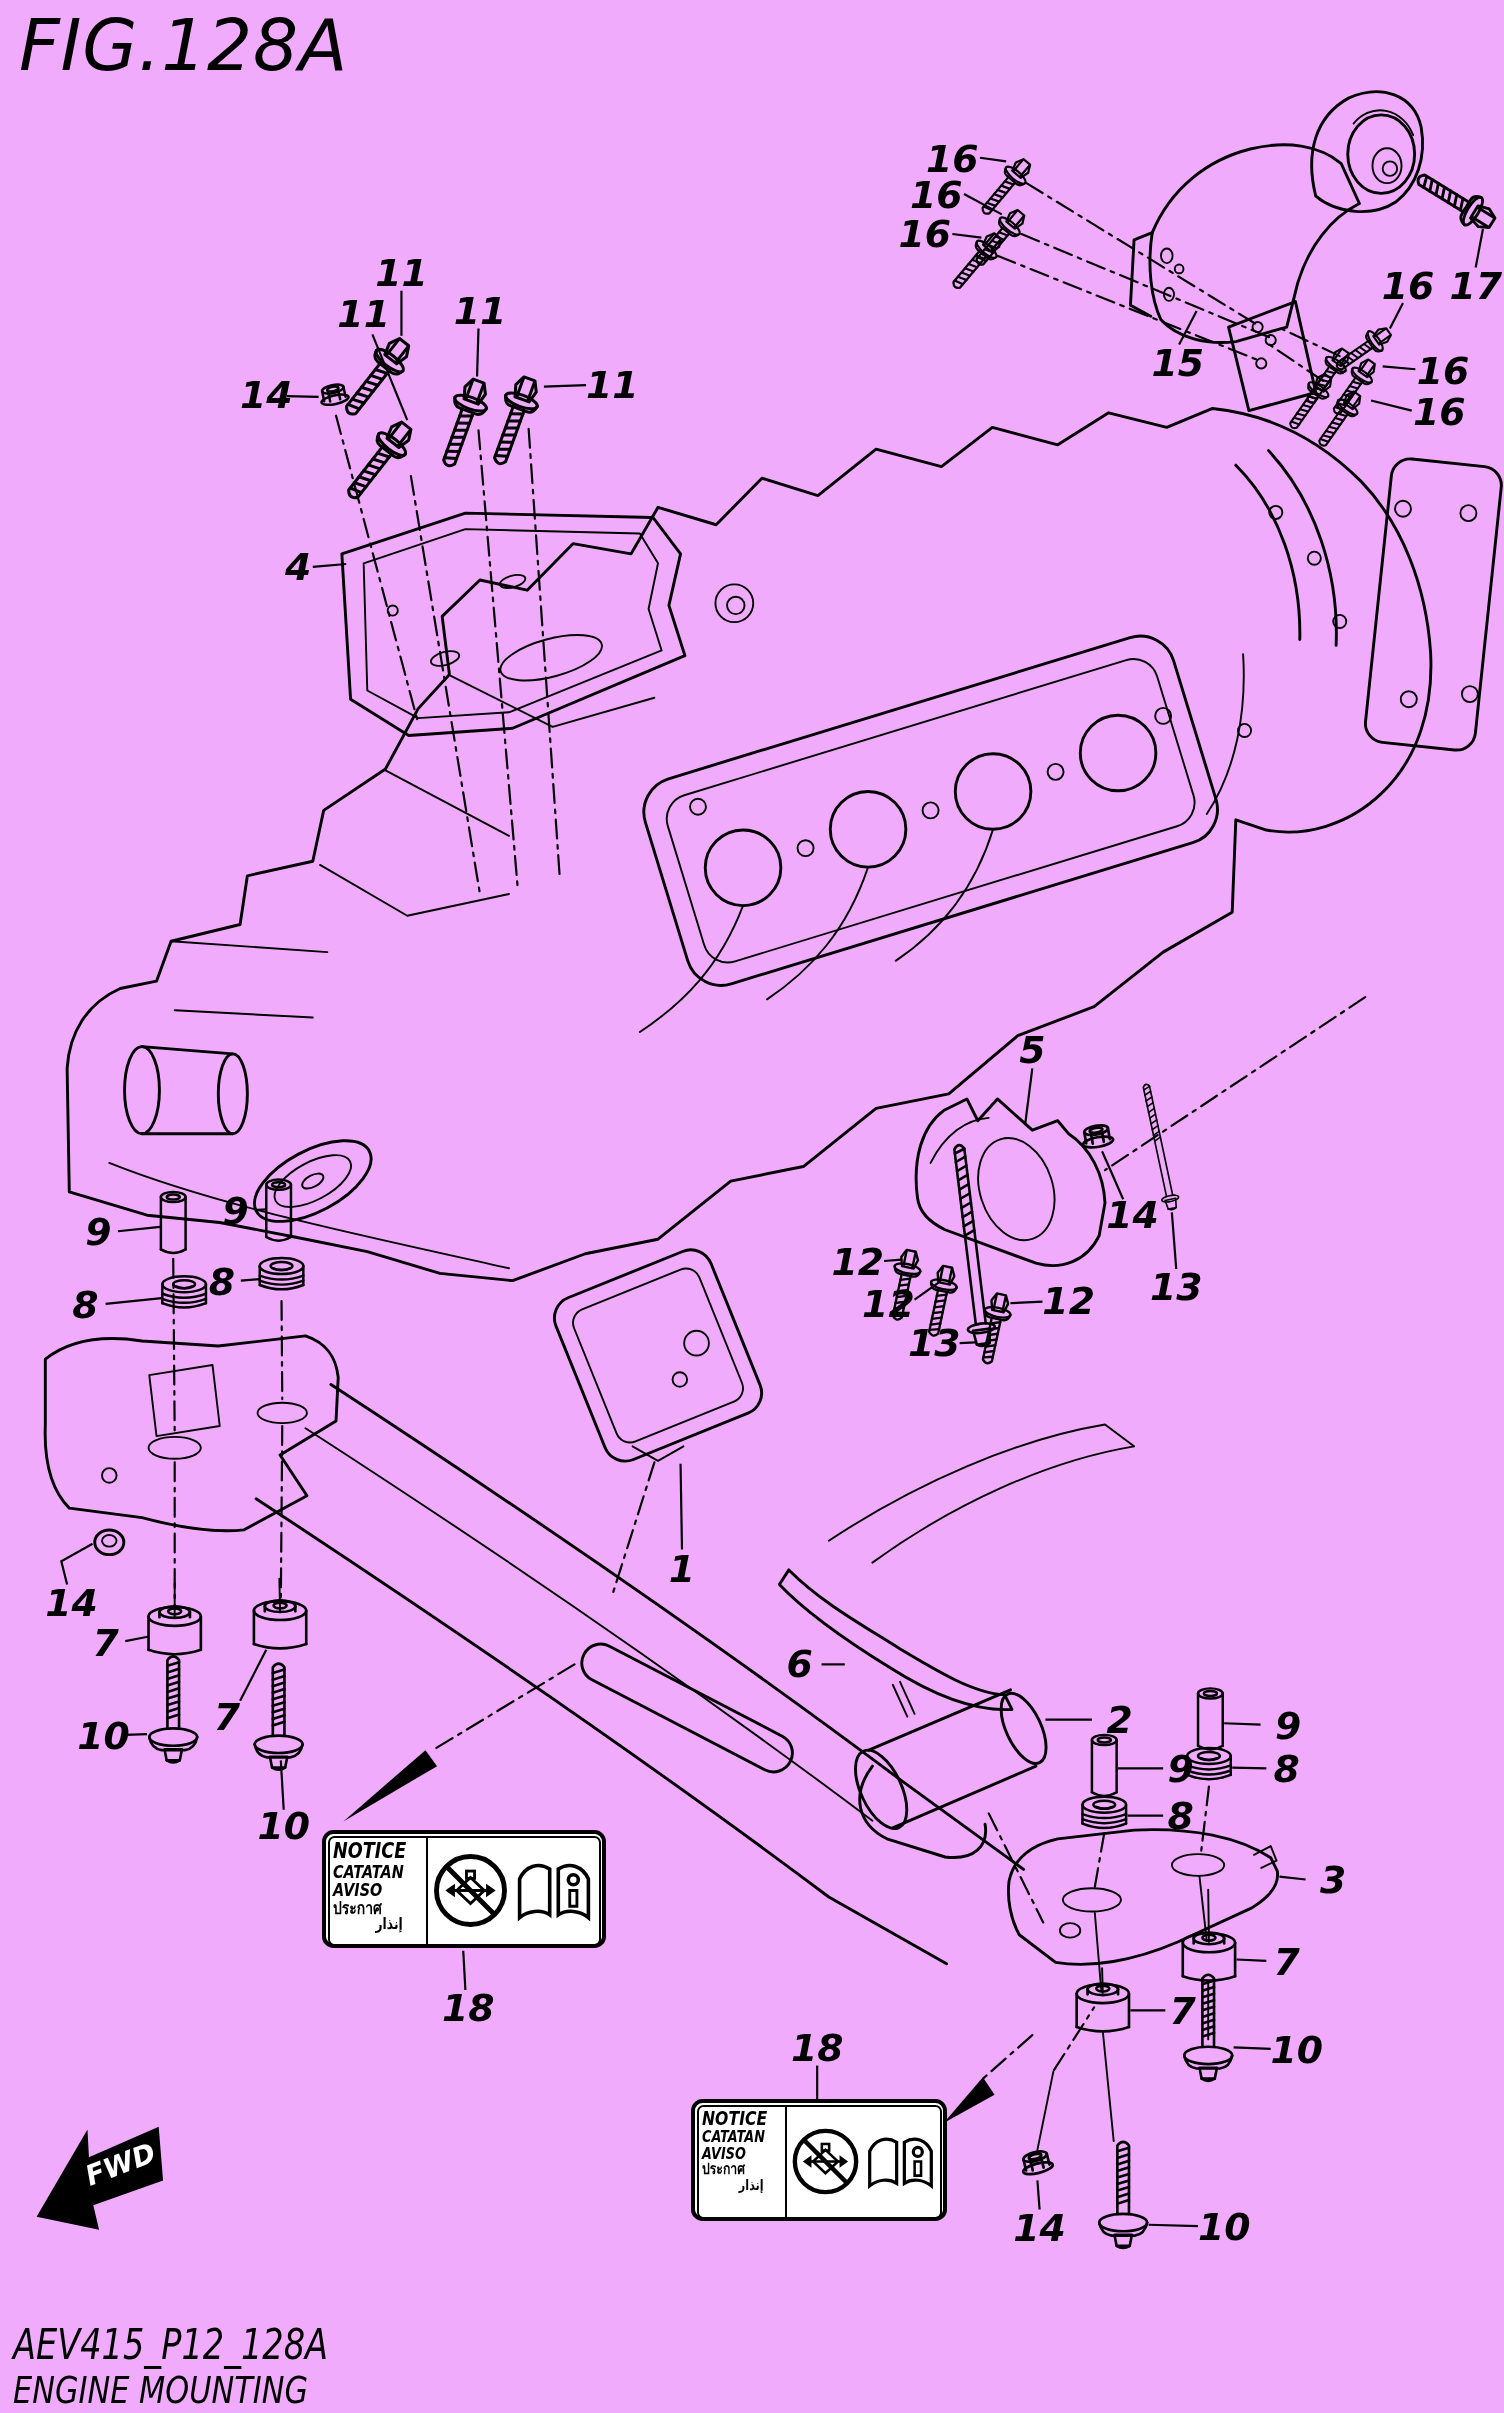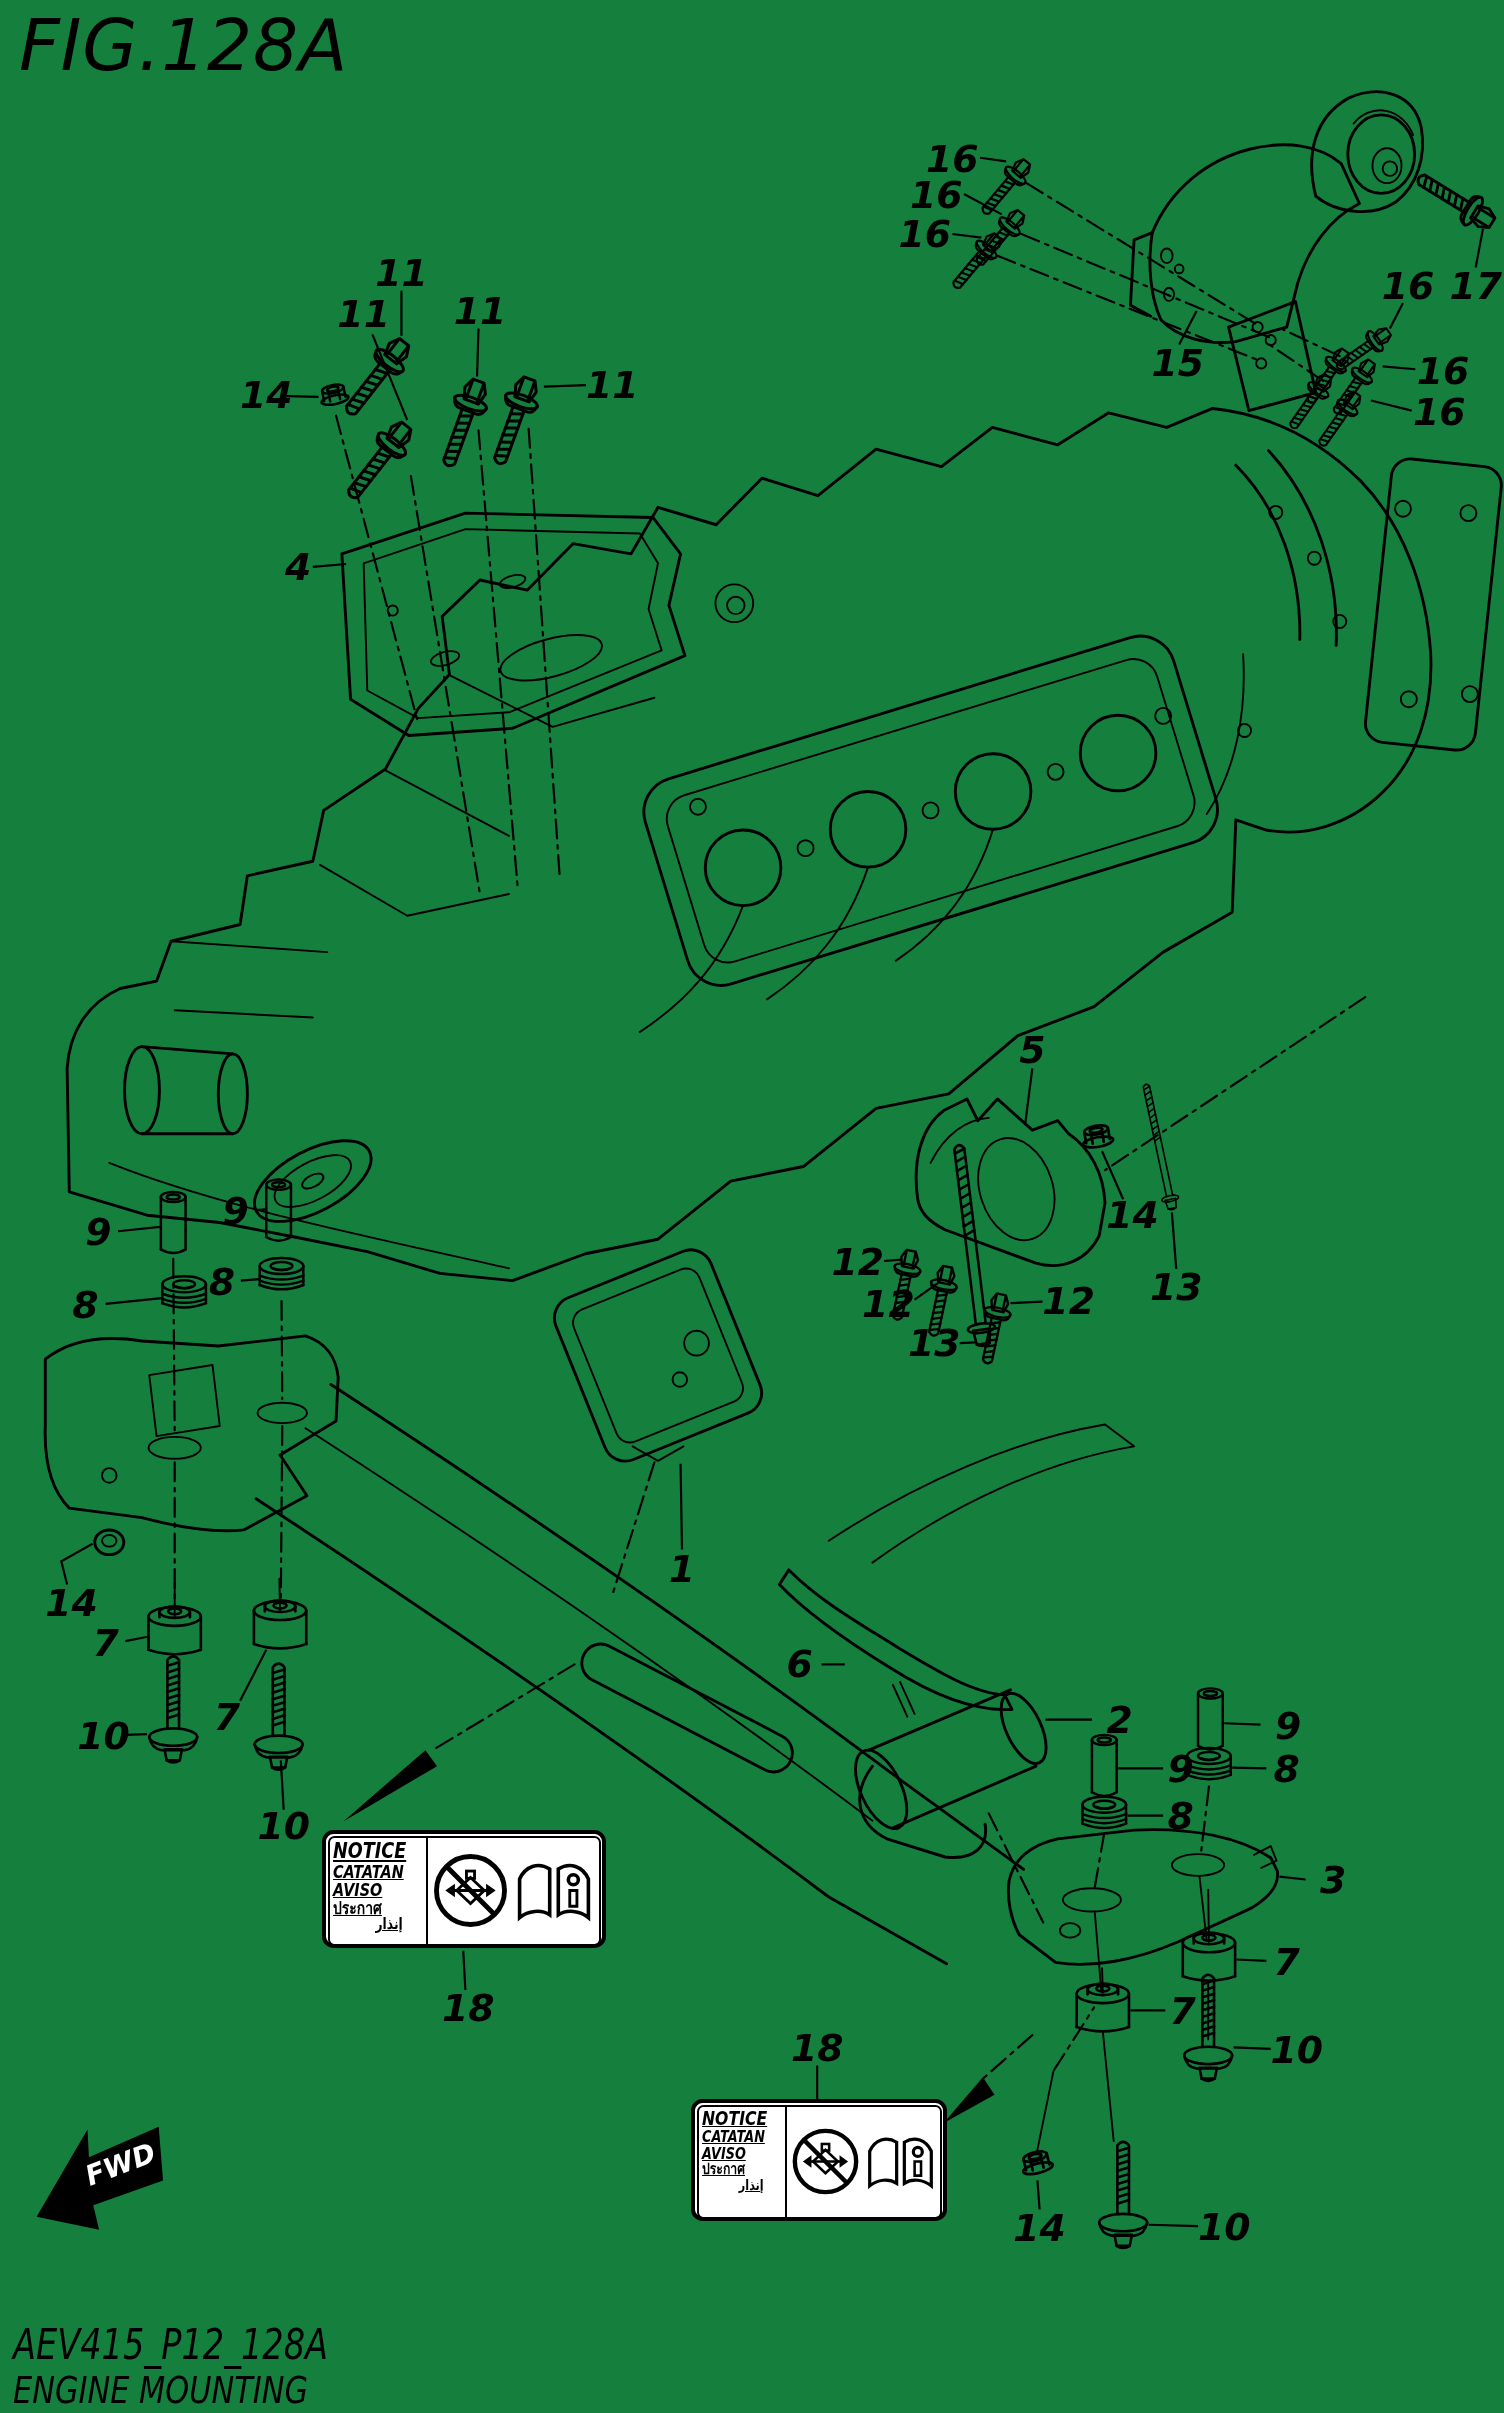--- a/index.html
+++ b/index.html
@@ -1,17 +1,17 @@
 <!DOCTYPE html>
 <html style="font-size:11.6px"><head>
 <meta charset="utf-8">
 <style>
   html,body{margin:0;padding:0;background:#fff;}
   .page{
-    position:relative;width:1505px;height:2413px;background:#15803d;
+    position:relative;width:1505px;height:2413px;background:#f0abfc;
     font-family:"DejaVu Sans",sans-serif;color:#000;overflow:hidden;
   }
   .fig-title{
     position:absolute;left:19px;top:4.4px;font-size:71px;font-style:italic;
     font-weight:400;letter-spacing:0.7px;white-space:nowrap;
   }
   .footer{position:absolute;left:13px;white-space:nowrap;font-style:italic;
     transform:scaleX(0.8);transform-origin:left center;}
   .footer-code{top:2320px;font-size:42px;}
   .footer-name{top:2368px;font-size:38px;}
@@ -19,21 +19,21 @@
   svg .art{stroke:#000;fill:none;stroke-width:4;stroke-linecap:round;stroke-linejoin:round;}
   svg .thin{stroke-width:2.6;}
   svg .dashdot{stroke-dasharray:26 9 5 9;stroke-width:3;}
   svg .leader{stroke:#000;stroke-width:3;fill:none;}
   svg text.callout-num{font-family:"DejaVu Sans",sans-serif;font-style:italic;font-weight:700;
     font-size:52px;fill:#000;text-anchor:middle;}
   svg text.fwd-text{font-family:"DejaVu Sans",sans-serif;font-style:italic;font-weight:700;
     font-size:38px;fill:#fff;text-anchor:middle;}
   .notice-box{position:absolute;border:4.4px solid #000;border-radius:11.6px;background:#fff;box-sizing:border-box;}
   .notice-inner{display:flex;height:100%;box-sizing:border-box;border:2.2px solid #000;border-radius:6.5px;margin:1.5px;overflow:hidden;}
-  .notice-text{flex:0 0 86px;border-right:2.9px solid #000;padding:2.9px 1.5px 1.5px 3.6px;box-sizing:border-box;text-decoration:underline;}
+  .notice-text{flex:0 0 86px;border-right:2.9px solid #000;padding:2.9px 1.5px 1.5px 3.6px;box-sizing:border-box;}
   .notice-box.small .notice-text{flex:0 0 77px;}
   .squish{transform:scaleX(0.8);transform-origin:left top;white-space:nowrap;
     display:flex;flex-direction:column;line-height:1.02;}
   .nt1{font-size:22px;font-weight:700;font-style:italic;}
   .nt2{font-size:18px;font-weight:700;font-style:italic;}
   .nt3{font-size:17.4px;font-weight:700;}
   .nt4{font-size:15.3px;font-weight:700;text-align:right;padding-right:4.4px;}
   .notice-box.small .nt1{font-size:19.6px;}
   .notice-box.small .nt2{font-size:16px;}
   .notice-box.small .nt3{font-size:15.3px;}

